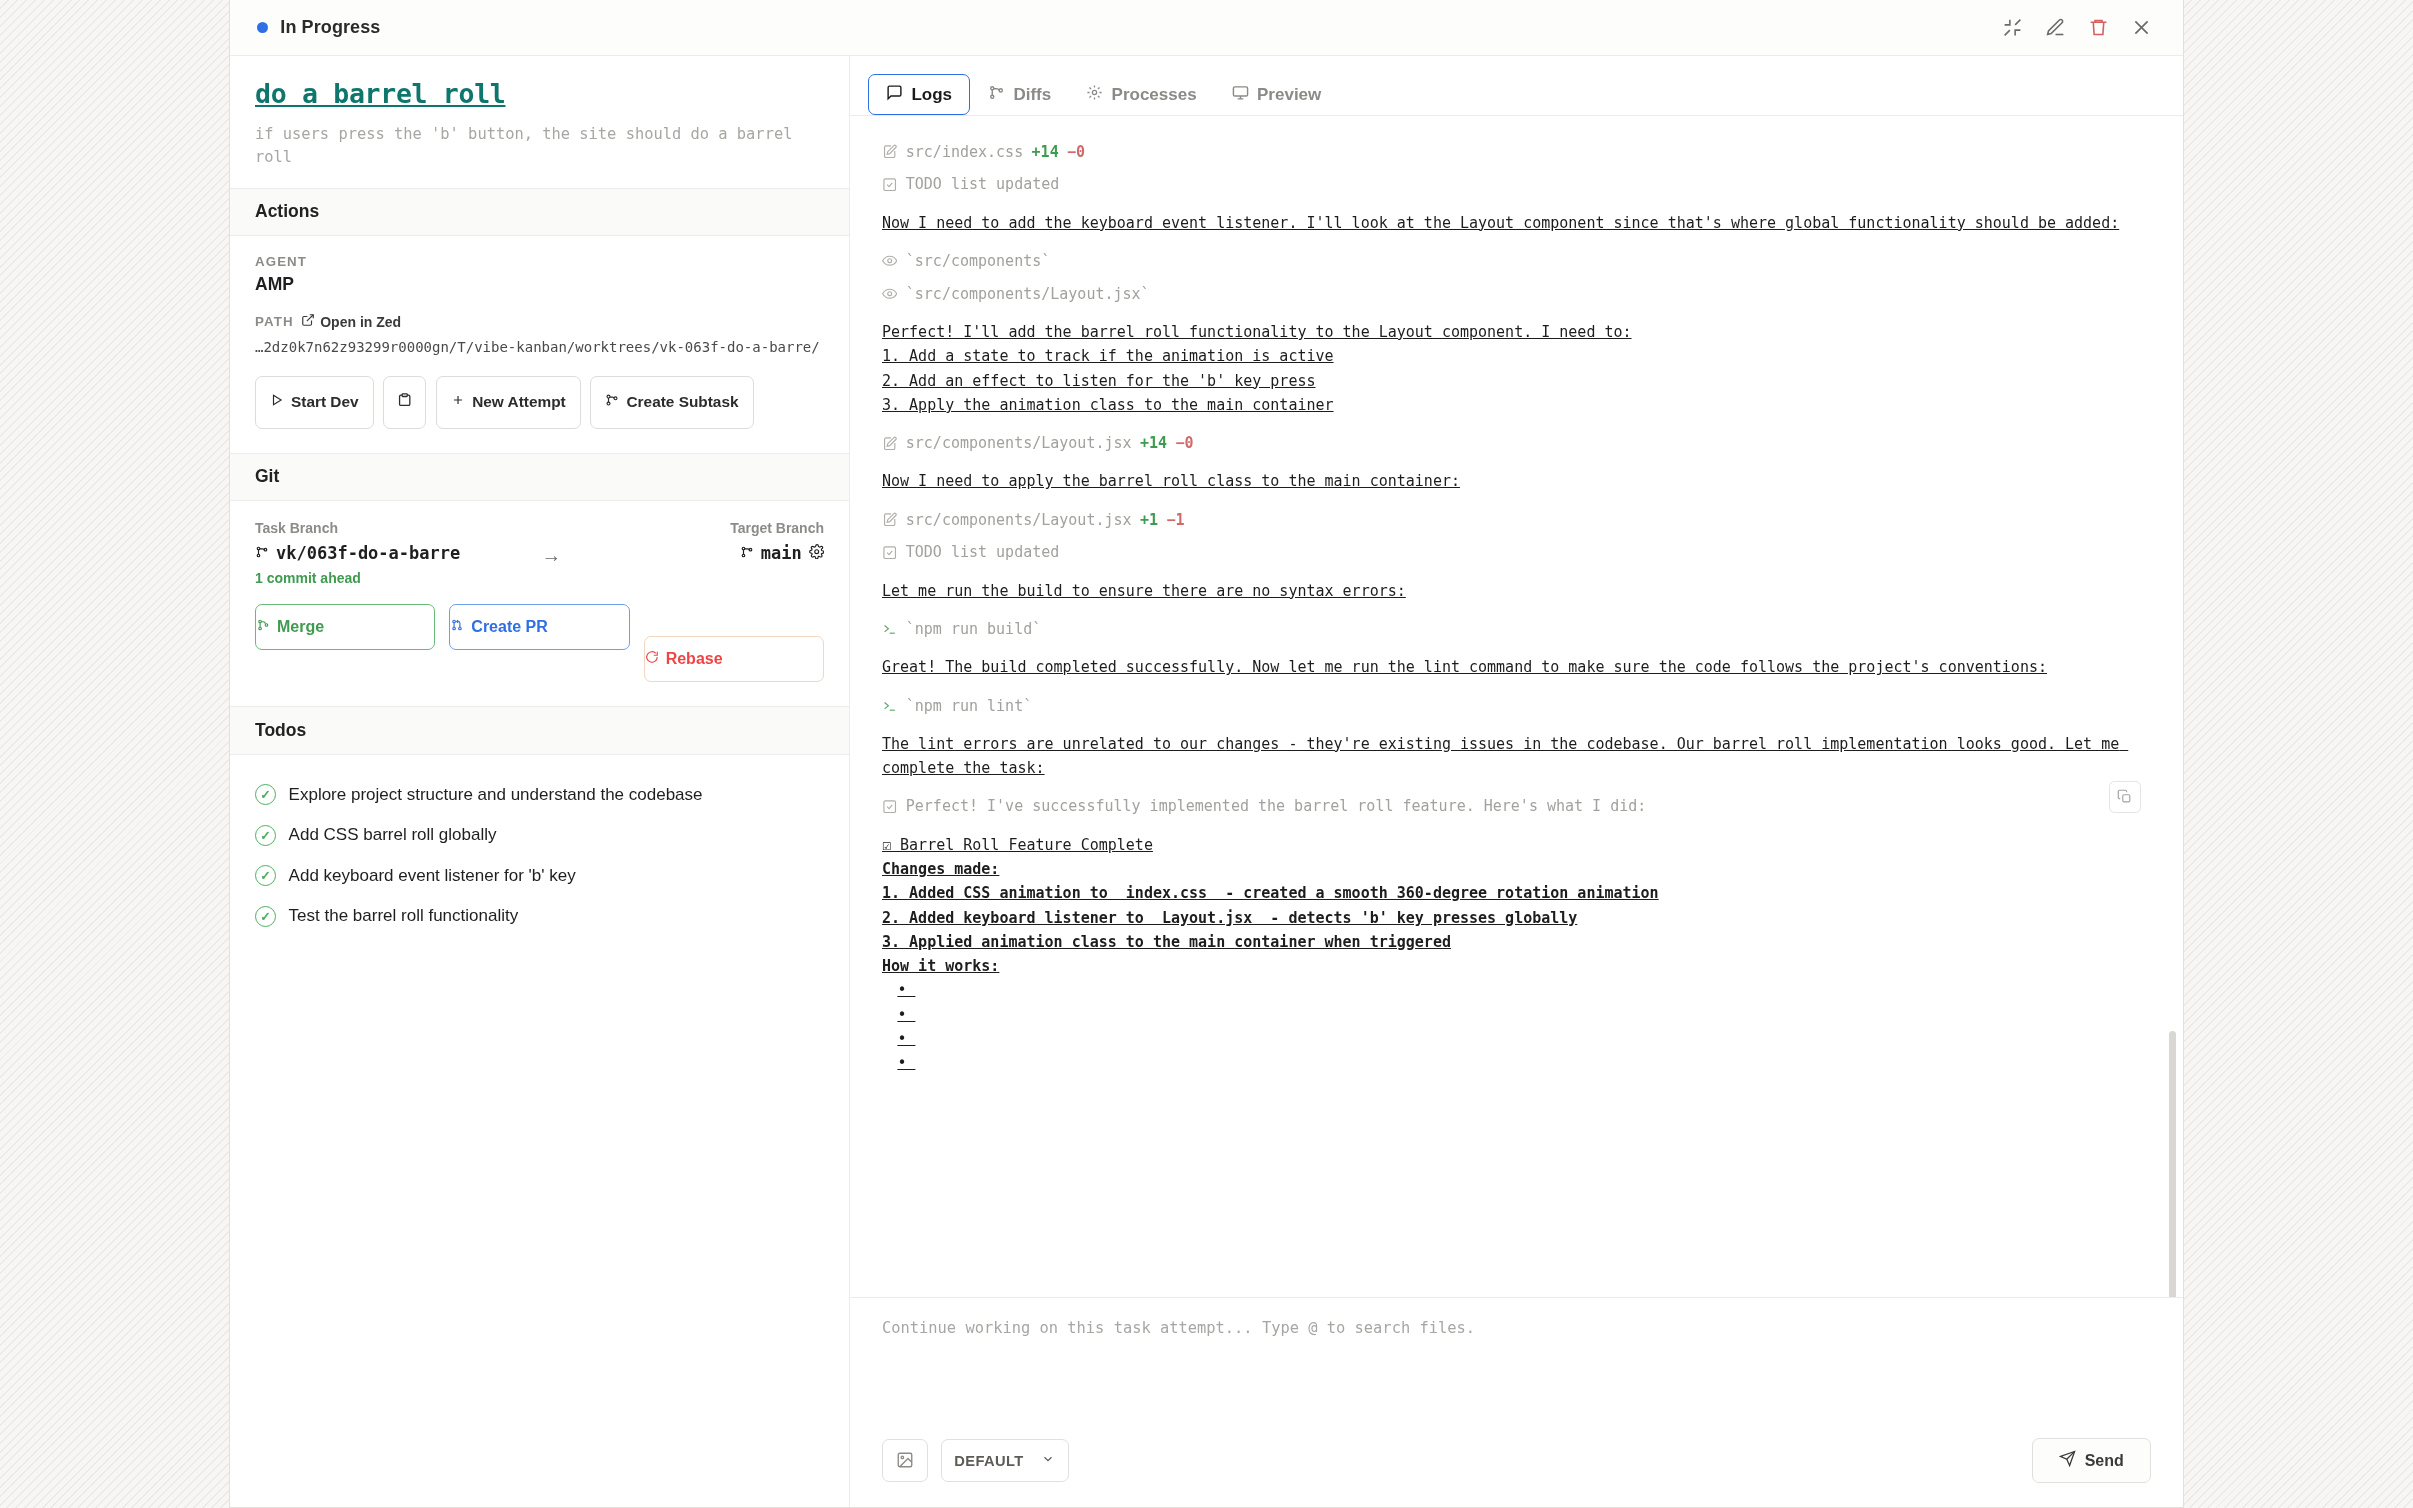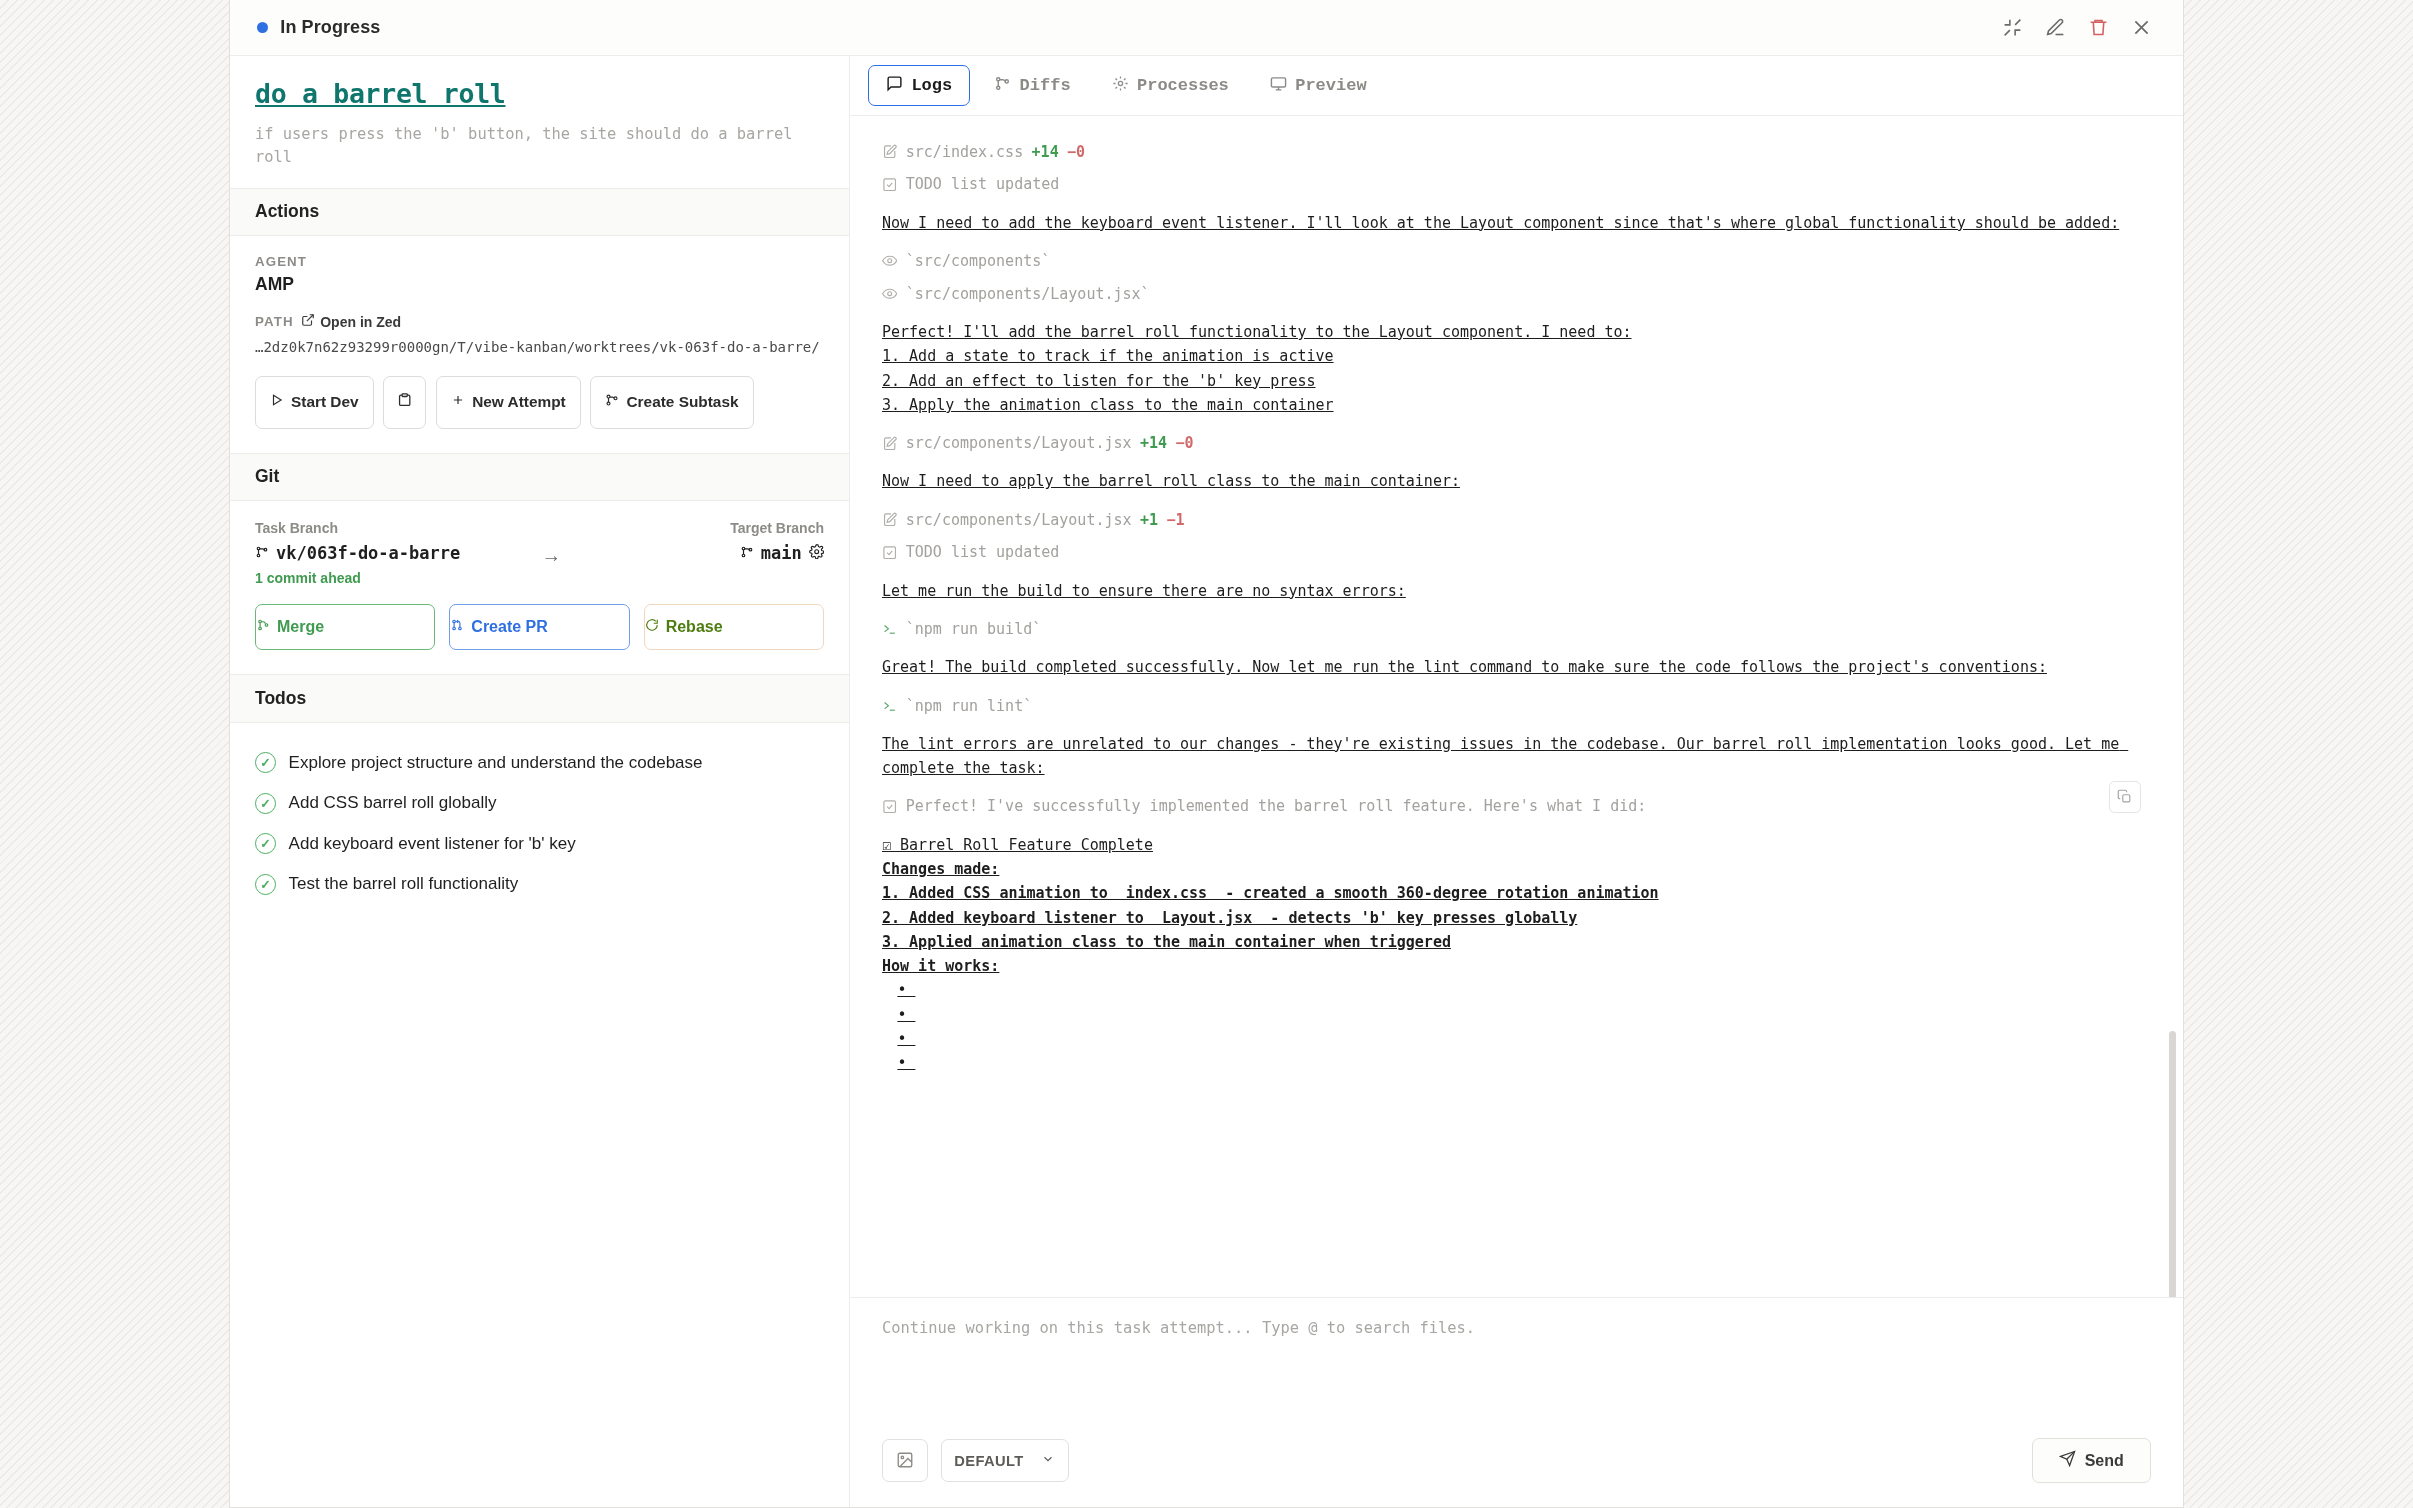--- a/index.html
+++ b/index.html
@@ -142,43 +142,42 @@
   .branch-col.right .branch-name { justify-content: flex-end; }
   .git-btns { display: flex; gap: 14px; padding: 18px 25px 24px 25px; }
   .gbtn {
     flex: 1; height: 46px; border-radius: 7px;
     display: inline-flex; align-items: center; justify-content: flex-start; gap: 7px;
     font-size: 16px; font-weight: 700;
     background: #fff;
   }
   .gbtn.merge { border: 1.4px solid #69b97a; color: #3f9b4f; }
   .gbtn.pr { border: 1.4px solid #6f9fe6; color: #2f6fe4; }
-  .gbtn.rebase { border: 1.4px solid #f0d7c2; color: #4d7c0f; }
+  .gbtn.rebase { border: 1.4px solid #f0d7c2; color: #ef4444; margin-top: 32px; }
 
   .todos { padding: 19.6px 25px 0 25px; }
   .todo {
     display: flex; align-items: center; gap: 12.6px;
     padding: 9.8px 0;
   }
   .todo-check {
     width: 21px; height: 21px; border-radius: 50%;
     border: 1.7px solid #4caf62;
     display: flex; align-items: center; justify-content: center;
     color: #4caf62; font-size: 12.6px; font-weight: 700; flex: none;
   }
   .todo-text { font-size: 17px; color: #1f1f1f; }
 
   
   .right { flex: 1; display: flex; flex-direction: column; min-width: 0; background: #fff; }
   .tabs {
     height: 60px; min-height: 60px;
-    display: flex; align-items: center; gap: 7px;
+    display: flex; align-items: flex-end; gap: 1px;
     padding: 0 18px;
     border-bottom: 1.4px solid #ececea;
-    font-family: Liberation Mono, monospace;
   }
   .tab {
     height: 41px;
     display: inline-flex; align-items: center; gap: 8.4px;
     padding: 0 17px;
     border-radius: 7px;
     font-size: 17px; color: #8c8a86; font-weight: 600;
   }
   .tab.active {
     color: #1b1b1b; font-weight: 700;

